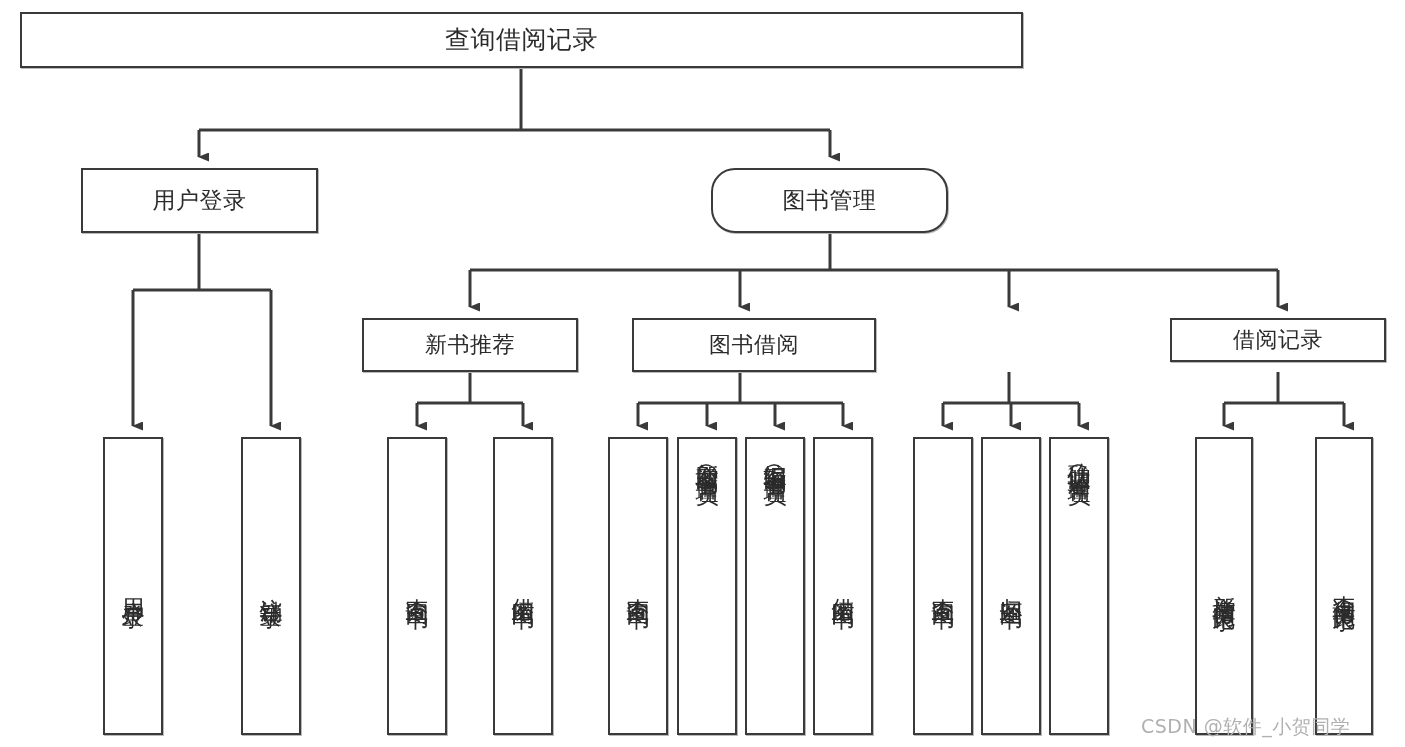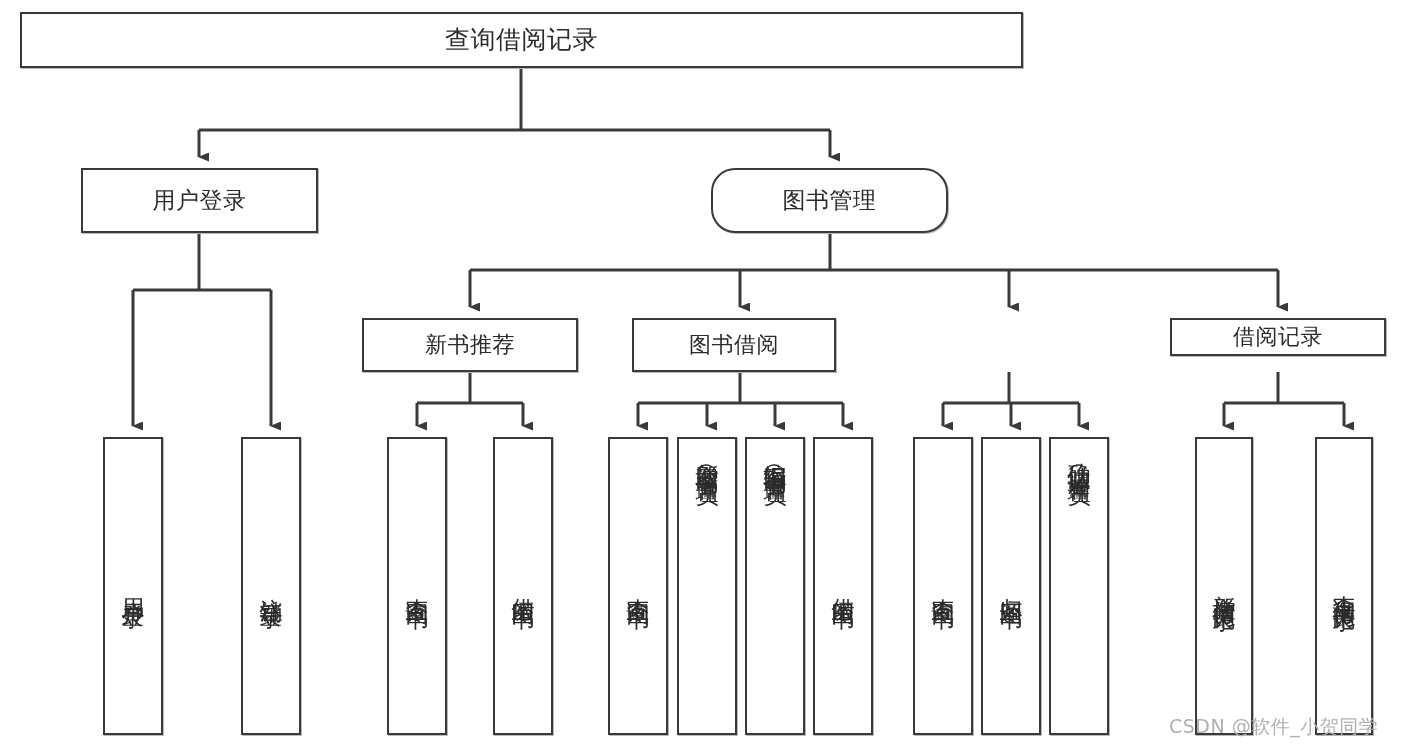--- a/index.html
+++ b/index.html
@@ -71,21 +71,20 @@
     white-space: nowrap;
   }
   .watermark {
     position: absolute;
     left: 1141px;
     top: 714px;
     font-size: 19px;
     color: #b0b0b0;
     white-space: nowrap;
     letter-spacing: 0.5px;
-    margin-left: 28px;
   }
 </style>
 </head>
 <body>
 
 <div id="diagram-root">
 
   <svg class="connectors" viewBox="0 0 1405 747">
     <defs>
       <marker id="arrowhead" markerWidth="9" markerHeight="11" refX="4.5" refY="10" orient="auto" markerUnits="userSpaceOnUse">
@@ -143,24 +142,24 @@
   <div class="node level2" style="left:81px; top:168px; width:237px; height:65px;">
     <span class="node-label">用户登录</span>
   </div>
   <div class="node level2" style="left:711px; top:168px; width:237px; height:65px;border-radius:24px;">
     <span class="node-label">图书管理</span>
   </div>
 
   <div class="node level3" style="left:362px; top:318px; width:216px; height:54px;">
     <span class="node-label">新书推荐</span>
   </div>
-  <div class="node level3" style="left:632px; top:318px; width:204px; height:54px;">
+  <div class="node level3" style="left:632px; top:318px; width:244px; height:54px;">
     <span class="node-label">图书借阅</span>
   </div>
-  <div class="node level3" style="left:1170px; top:318px; width:216px; height:38px;">
+  <div class="node level3" style="left:1170px; top:318px; width:216px; height:44px;">
     <span class="node-label">借阅记录</span>
   </div>
 
   <div class="node leaf centered" style="left:103px; top:437px; width:60px; height:298px;">
     <span class="node-label">用户登录</span>
   </div>
   <div class="node leaf centered" style="left:241px; top:437px; width:60px; height:298px;">
     <span class="node-label">注销登录</span>
   </div>
 

